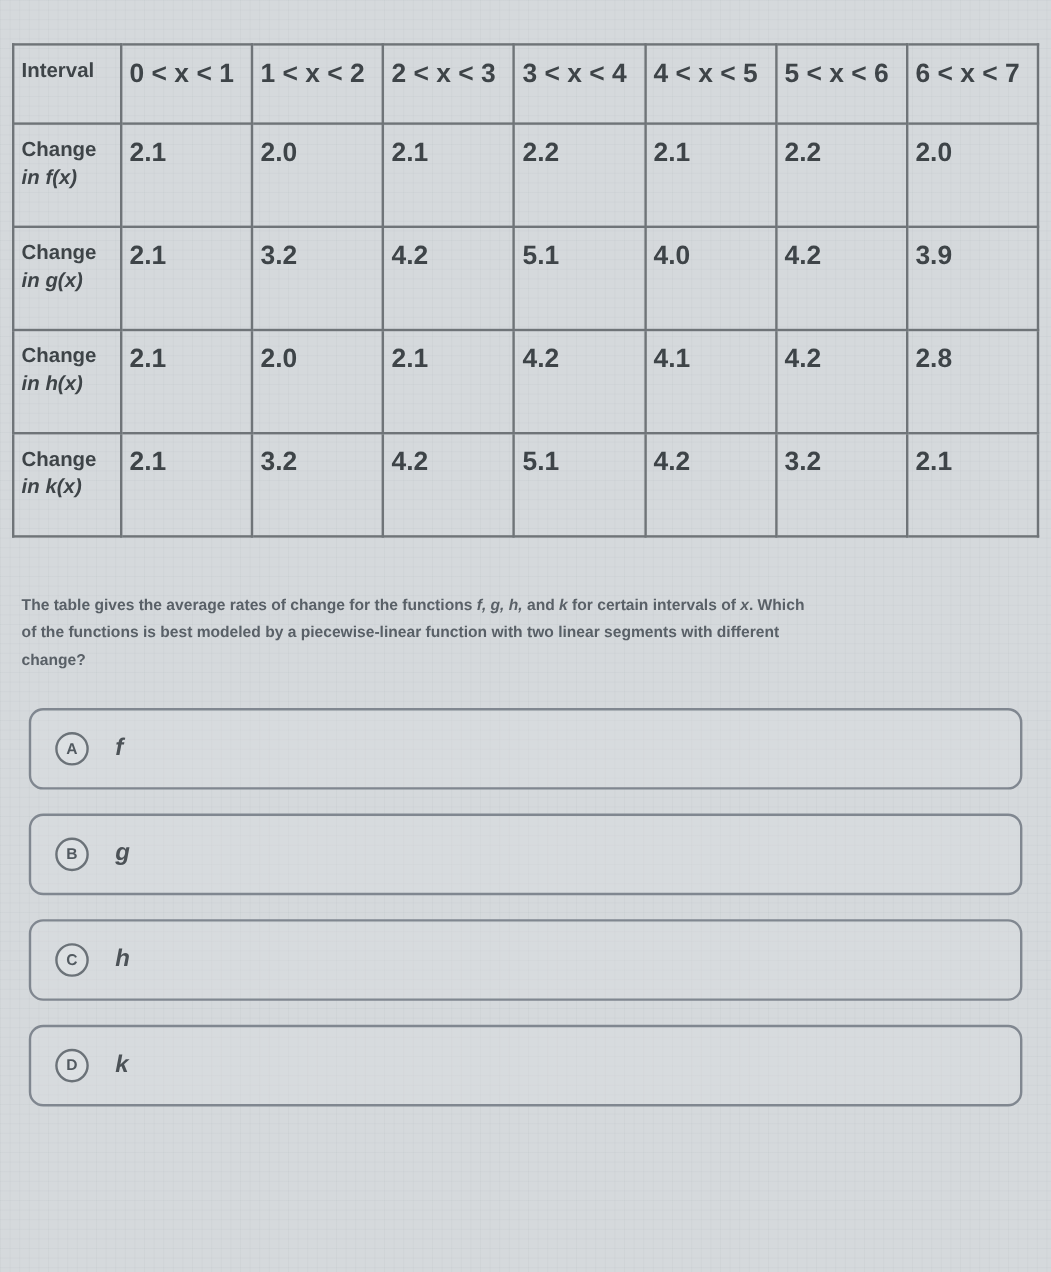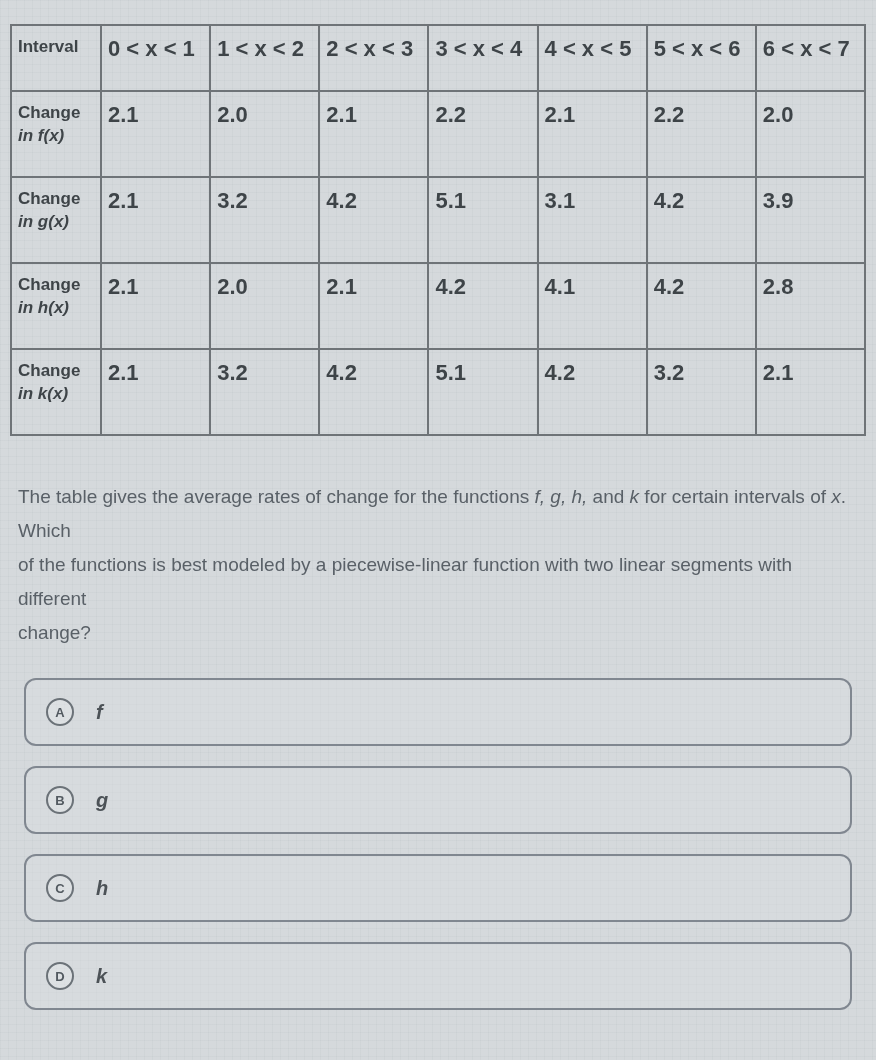--- a/index.html
+++ b/index.html
@@ -15,21 +15,21 @@
   
   body::before {
     content:"";
     position:absolute; inset:0;
     background-image:
       linear-gradient(rgba(180,186,190,.15) 1px, transparent 1px),
       linear-gradient(90deg, rgba(180,186,190,.15) 1px, transparent 1px);
     background-size: 8px 8px;
     pointer-events:none;
   }
-  .page { position: relative; padding: 24px 10px 10px 10px; }
+  .page { position: relative; padding: 36px 10px 10px 10px; }
   table {
     border-collapse: collapse;
     width: 100%;
     table-layout: fixed;
     filter: blur(.2px);
   }
   th, td {
     border: 2px solid #6f7478;
     padding: 10px 6px 28px 6px;
     vertical-align: top;
@@ -41,24 +41,24 @@
   }
   th { font-size: 22px; }
   .rowhead {
     width: 88px;
     font-size: 17px;
     line-height: 1.35;
   }
   .rowhead .fn { font-style: italic; text-align: right; }
   .question {
     margin: 44px 8px 28px 8px;
-    font-size: 19px;
+    font-size: 13px;
     line-height: 1.8;
     color: #596067;
-    font-weight: 400;
+    font-weight: 700;
     filter: blur(.2px);
   }
   .question .it { font-style: italic; }
   .options { margin: 10px 14px; display: flex; flex-direction: column; gap: 20px; }
   .opt {
     border: 2px solid #808790;
     border-radius: 12px;
     background: rgba(220,224,227,.35);
     padding: 18px 20px;
     display: flex;
@@ -120,21 +120,21 @@
       </tr>
       <tr>
         <td class="rowhead">
           <span>Change</span><br>
           <span class="fn">in g(x)</span>
         </td>
         <td>2.1</td>
         <td>3.2</td>
         <td>4.2</td>
         <td>5.1</td>
-        <td>3.1</td>
+        <td>4.0</td>
         <td>4.2</td>
         <td>3.9</td>
       </tr>
       <tr>
         <td class="rowhead">
           <span>Change</span><br>
           <span class="fn">in h(x)</span>
         </td>
         <td>2.1</td>
         <td>2.0</td>

